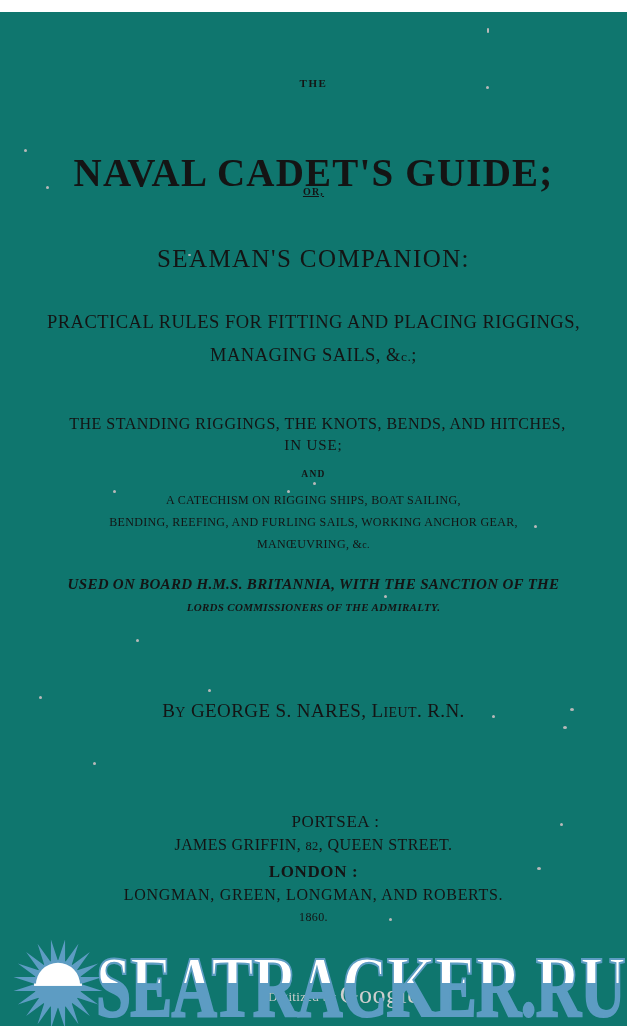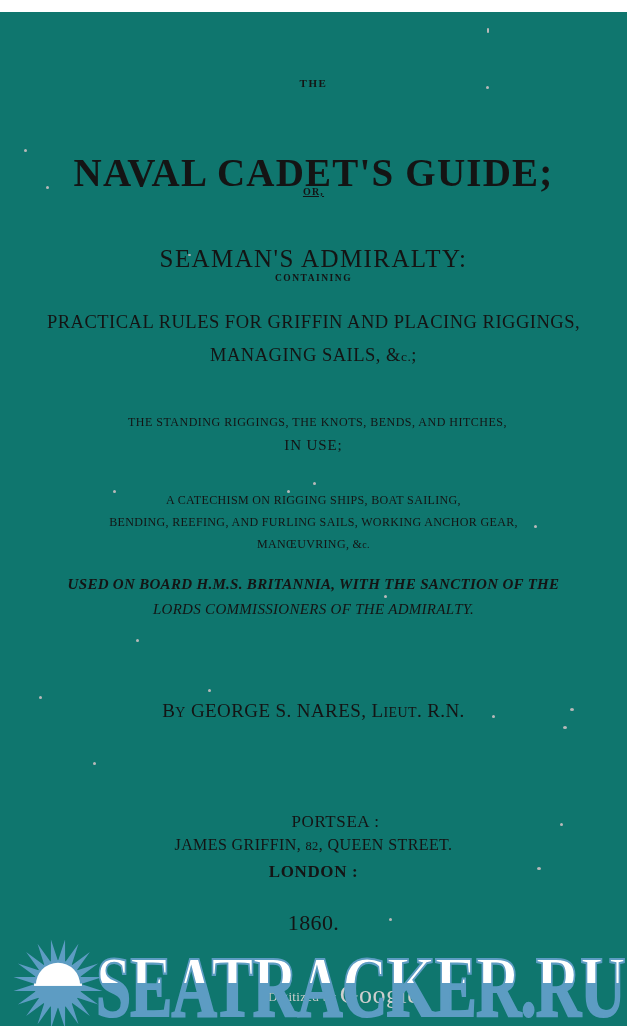--- a/index.html
+++ b/index.html
@@ -93,21 +93,21 @@
   
   .illus-1 {
     position: absolute;
     top: 381px; left: 0; right: 0;
     font-size: 15px;
     letter-spacing: 0.9px;
   }
   .illus-2 {
     position: absolute;
     top: 403px; left: 8px; right: 0;
-    font-size: 12px;
+    font-size: 16px;
     letter-spacing: 0.5px;
   }
   .illus-3 {
     position: absolute;
     top: 425px; left: 0; right: 0;
     font-size: 15px;
     letter-spacing: 0.9px;
   }
 
   
@@ -145,23 +145,23 @@
     position: absolute;
     top: 564px; left: 0; right: 0;
     font-size: 15px;
     font-style: italic;
     font-weight: 700;
     letter-spacing: 0.3px;
   }
   .brit-2 {
     position: absolute;
     top: 589px; left: 0; right: 0;
-    font-size: 15px;
+    font-size: 11px;
     font-style: italic;
-    font-weight: 400;
+    font-weight: 700;
     letter-spacing: 0.3px;
   }
 
   
   .author {
     position: absolute;
     top: 688px; left: 0; right: 0;
     font-size: 19px;
     letter-spacing: 0.4px;
   }
@@ -191,21 +191,21 @@
   }
   .imp-longman {
     position: absolute;
     top: 874px; left: 0; right: 0;
     font-size: 16px;
     letter-spacing: 0.7px;
   }
   .imp-year {
     position: absolute;
     top: 898px; left: 0; right: 0;
-    font-size: 22px;
+    font-size: 12px;
     letter-spacing: 0.4px;
   }
 
   
   .speck {
     position: absolute;
     background: #b9b9b9;
     border-radius: 50%;
     pointer-events: none;
   }
@@ -275,43 +275,44 @@
   <div class="speck" style="left:537px;top:855px;width:4px;height:3px;"></div>
   <div class="speck" style="left:389px;top:906px;width:3px;height:3px;"></div>
   <div class="speck" style="left:560px;top:811px;width:3px;height:3px;"></div>
 
   <div class="line the">THE</div>
 
   <h1 class="line main-title">NAVAL  CADET'S  GUIDE;</h1>
 
   <div class="line or">OR,</div>
 
-  <h2 class="line subtitle">SEAMAN'S  ADMIRALTY:</h2>
-
-  <div class="line containing">CONTAINING</div>
-
-  <div class="line rules-1">PRACTICAL RULES FOR GRIFFIN AND PLACING RIGGINGS,</div>
+  <h2 class="line subtitle">SEAMAN'S  COMPANION:</h2>
+
+
+  <div class="line rules-1">PRACTICAL RULES FOR FITTING AND PLACING RIGGINGS,</div>
   <div class="line rules-2"><span>MANAGING SAILS, &amp;</span><span class="amp">c.</span><span>;</span></div>
 
   <div class="line illus-2">THE STANDING RIGGINGS, THE KNOTS, BENDS, AND HITCHES,</div>
   <div class="line illus-3">IN  USE;</div>
 
+  <div class="line and">AND</div>
 
   <div class="line cat-1">A CATECHISM ON RIGGING SHIPS, BOAT SAILING,</div>
   <div class="line cat-2">BENDING, REEFING, AND FURLING SAILS, WORKING ANCHOR GEAR,</div>
   <div class="line cat-3"><span>MANŒUVRING,  &amp;</span><span class="amp">c.</span></div>
 
   <div class="line brit-1">USED ON BOARD H.M.S. BRITANNIA, WITH THE SANCTION OF THE</div>
   <div class="line brit-2">LORDS COMMISSIONERS OF THE ADMIRALTY.</div>
 
   <div class="line author"><span>B</span><span class="sc">Y</span><span> GEORGE S. NARES, L</span><span class="sc">IEUT</span><span>. R.N.</span></div>
 
   <div class="line imp-portsea">PORTSEA :</div>
   <div class="line imp-griffin"><span>JAMES GRIFFIN, </span><span class="num">82</span><span>, QUEEN STREET.</span></div>
   <div class="line imp-london">LONDON :</div>
+  <div class="line imp-longman">LONGMAN,  GREEN,  LONGMAN,  AND  ROBERTS.</div>
   <div class="line imp-year">1860.</div>
 
   <div class="google-wm"><span class="small">Digitized by </span><span>Google</span></div>
 
   <div class="watermark">
 
     <svg class="wm-sun" viewBox="0 0 100 100">
       <g id="sun-rays" fill="#5d9cc3">
           <path d="M 50 25 L 57.66528878697132 1.6032713108382524 L 57.72542485937369 26.223587092621162 Z M 57.72542485937369 26.223587092621162 L 72.24553448723779 6.340680314769976 L 64.69463130731182 29.774575140626315 Z M 64.69463130731182 29.774575140626315 L 84.64823227814082 15.351767721859176 L 70.22542485937369 35.30536869268817 Z M 70.22542485937369 35.30536869268817 L 93.65931968523003 27.75446551276221 L 73.77641290737884 42.27457514062632 Z M 73.77641290737884 42.27457514062632 L 98.39672868916175 42.33471121302869 L 75 50 Z M 75 50 L 98.39672868916175 57.665288786971324 L 73.77641290737884 57.72542485937368 Z M 73.77641290737884 57.72542485937368 L 93.65931968523003 72.24553448723779 L 70.22542485937369 64.69463130731182 Z M 70.22542485937369 64.69463130731182 L 84.64823227814082 84.64823227814082 L 64.69463130731182 70.22542485937369 Z M 64.69463130731182 70.22542485937369 L 72.24553448723779 93.65931968523003 L 57.72542485937369 73.77641290737884 Z M 57.72542485937369 73.77641290737884 L 57.66528878697132 98.39672868916175 L 50 75 Z M 50 75 L 42.33471121302869 98.39672868916175 L 42.274575140626304 73.77641290737884 Z M 42.274575140626304 73.77641290737884 L 27.75446551276223 93.65931968523003 L 35.30536869268818 70.22542485937369 Z M 35.30536869268818 70.22542485937369 L 15.351767721859176 84.64823227814082 L 29.774575140626318 64.69463130731182 Z M 29.774575140626318 64.69463130731182 L 6.340680314769976 72.24553448723779 L 26.223587092621162 57.72542485937369 Z M 26.223587092621162 57.72542485937369 L 1.6032713108382524 57.66528878697132 L 25 50 Z M 25 50 L 1.6032713108382524 42.3347112130287 L 26.22358709262116 42.27457514062632 Z M 26.22358709262116 42.27457514062632 L 6.340680314769976 27.754465512762213 L 29.77457514062631 35.30536869268818 Z M 29.77457514062631 35.30536869268818 L 15.351767721859161 15.351767721859176 L 35.30536869268817 29.774575140626318 Z M 35.30536869268817 29.774575140626318 L 27.754465512762202 6.340680314769976 L 42.27457514062631 26.223587092621162 Z M 42.27457514062631 26.223587092621162 L 42.33471121302868 1.6032713108382524 L 49.99999999999999 25 Z " fill="#5d9cc3"></path>
         </g>

